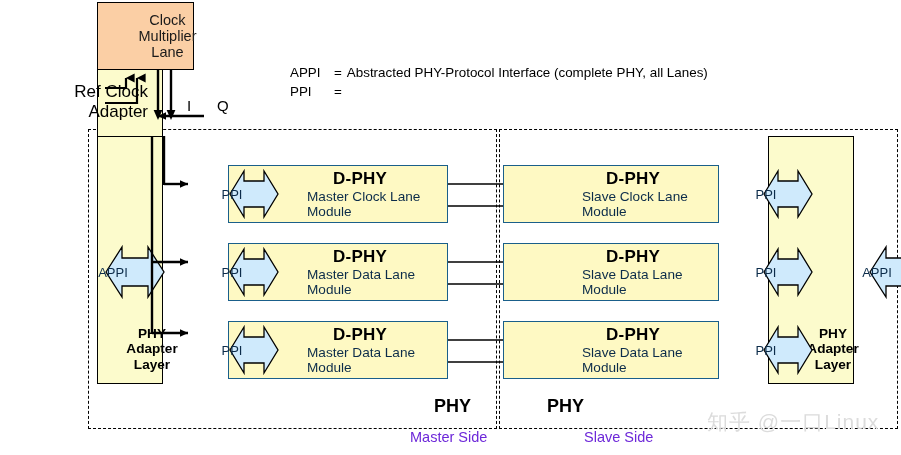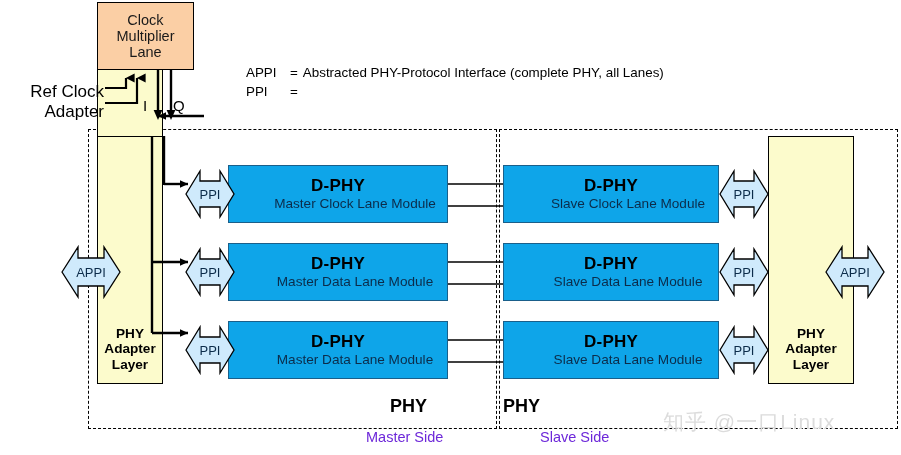--- a/index.html
+++ b/index.html
@@ -6,21 +6,21 @@
   body{
     font-family:"Liberation Sans","DejaVu Sans",sans-serif;
     -webkit-font-smoothing:antialiased;
   }
   #stage{
     position:relative;
     width:901px;height:455px;
     background:#ffffff;
     overflow:hidden;
   }
-  .abs{position:absolute;}
+  .abs{position:absolute;padding-left:44px;}
 
   
   .cmu{
     left:97px;top:2px;width:97px;height:68px;
     background:#fbcfa5;
     border:1px solid #000;
     display:flex;flex-direction:column;
     align-items:center;justify-content:center;
     font-size:14.5px;color:#1a1a1a;line-height:1.12;
     box-sizing:border-box;
@@ -66,21 +66,21 @@
   .pal-right{left:768px;top:136px;width:86px;height:248px;}
   
   .pal-left-top{
     left:97px;top:70px;width:66px;height:66px;
     background:#fcfbcc;border-left:1px solid #000;border-right:1px solid #000;
     box-sizing:border-box;
   }
 
   
   .dphy{
-    background:#0ea5e9;
+    background:#fef9c3;
     border:1.6px solid #1a5f8a;
     box-sizing:border-box;
     display:flex;flex-direction:column;
     align-items:center;justify-content:center;
     line-height:1.12;
   }
   .dphy .t1{font-size:17px;font-weight:bold;color:#000;letter-spacing:.2px;}
   .dphy .t2{font-size:13.6px;color:#0c2c4a;margin-top:1px;margin-left:34px;}
   .m1{left:228px;top:165px;width:220px;height:58px;}
   .m2{left:228px;top:243px;width:220px;height:58px;}

